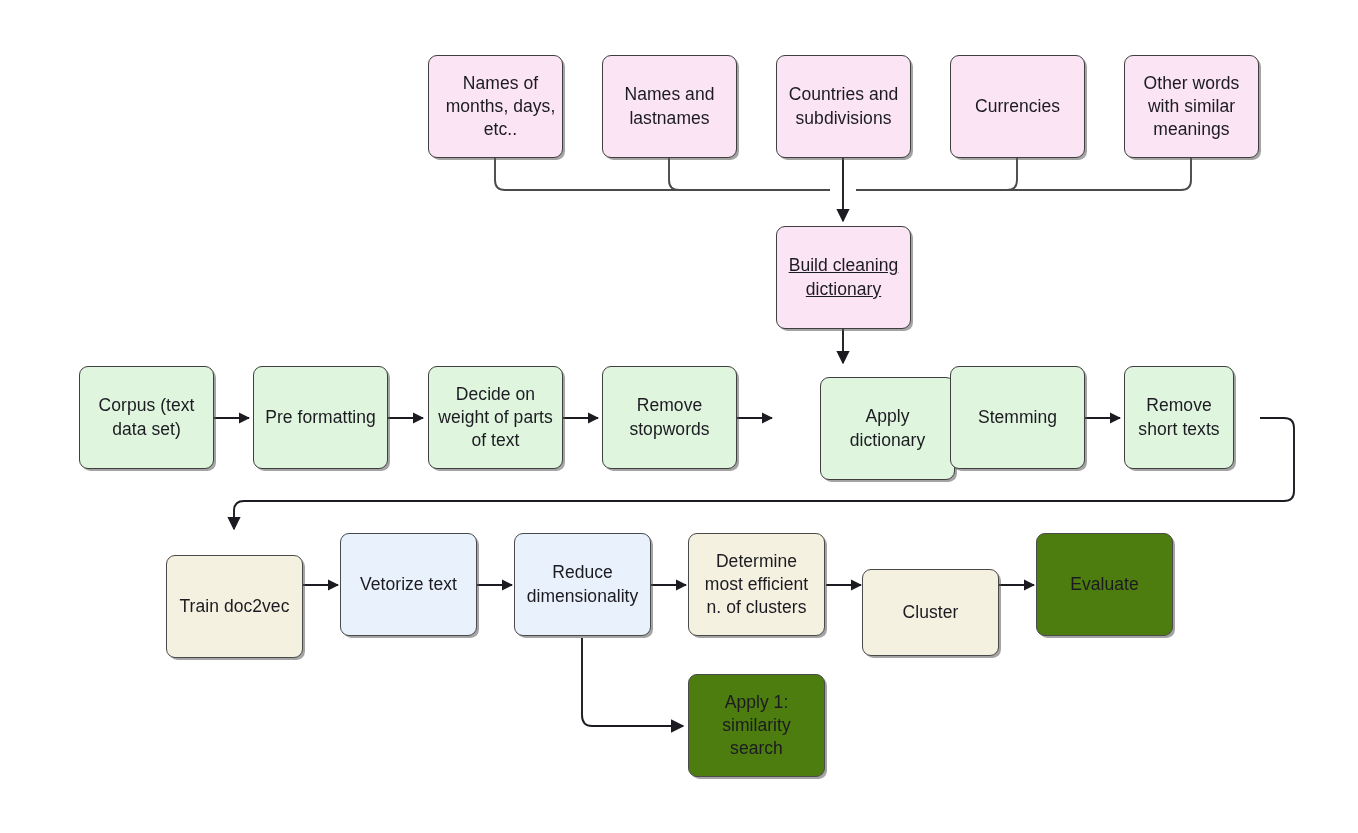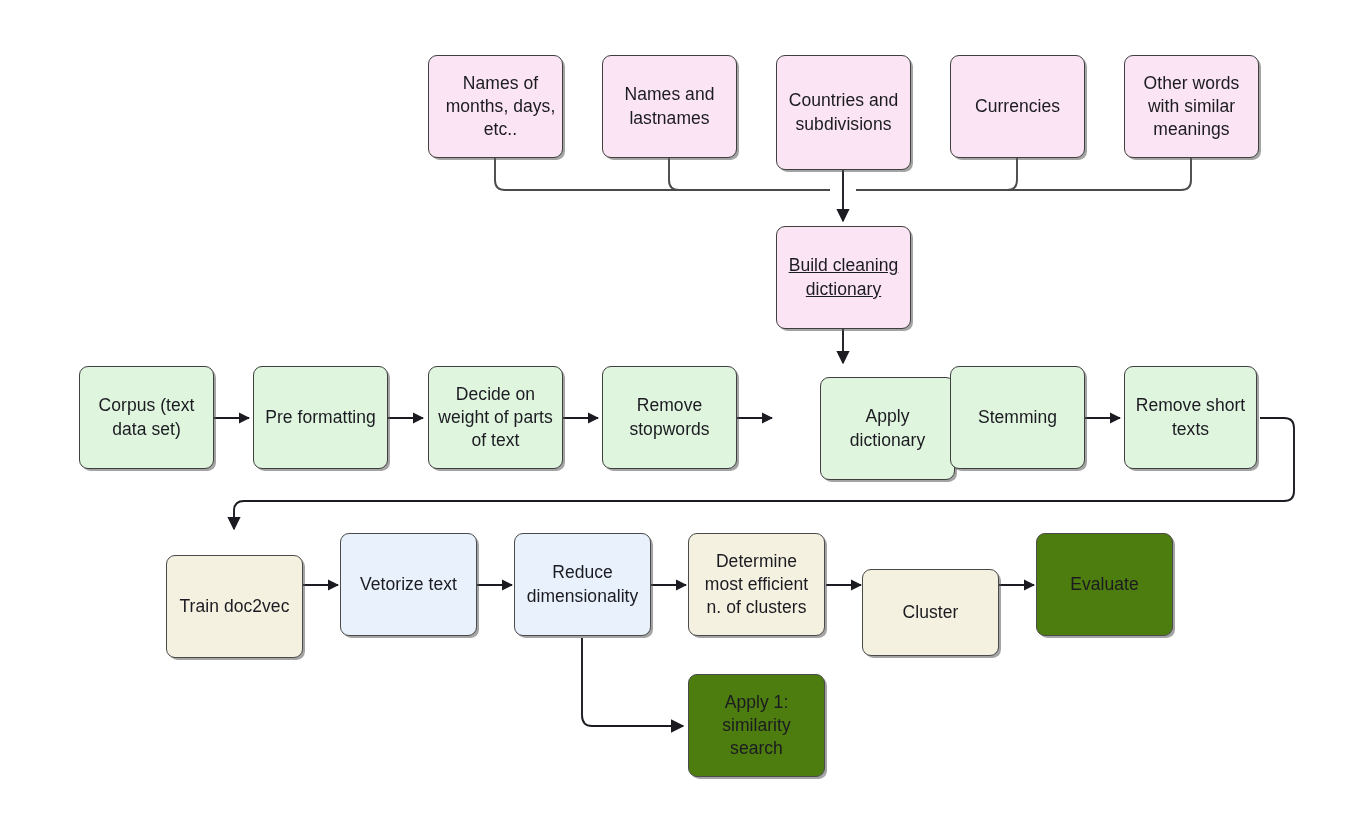--- a/index.html
+++ b/index.html
@@ -94,21 +94,21 @@
       <path stroke="#1b1b21" d="M 582 638 L 582 715 Q 582 726 592 726 L 683 726" marker-end="url(#arrow)"></path>
     </g>
   </svg>
 
   <div class="node pink" style="left:428px; top:55px; width:135px; height:103px;padding-left:16px;">
     <span>Names of months, days, etc..</span>
   </div>
   <div class="node pink" style="left:602px; top:55px; width:135px; height:103px;">
     <span>Names and lastnames</span>
   </div>
-  <div class="node pink" style="left:776px; top:55px; width:135px; height:115px;">
+  <div class="node pink" style="left:776px; top:55px; width:135px; height:103px;">
     <span>Countries and subdivisions</span>
   </div>
   <div class="node pink" style="left:950px; top:55px; width:135px; height:103px;">
     <span>Currencies</span>
   </div>
   <div class="node pink" style="left:1124px; top:55px; width:135px; height:103px;">
     <span>Other words with similar meanings</span>
   </div>
 
   <div class="node pink" style="left:776px; top:226px; width:135px; height:103px;text-decoration:underline;">
@@ -126,21 +126,21 @@
   </div>
   <div class="node green" style="left:602px; top:366px; width:135px; height:103px;">
     <span>Remove stopwords</span>
   </div>
   <div class="node green" style="left:776px; top:377px; width:135px; height:103px;margin-left:44px;">
     <span>Apply dictionary</span>
   </div>
   <div class="node green" style="left:950px; top:366px; width:135px; height:103px;">
     <span>Stemming</span>
   </div>
-  <div class="node green" style="left:1124px; top:366px; width:133px; height:103px;align-items:center;">
+  <div class="node green" style="left:1124px; top:366px; width:110px; height:103px;align-items:center;">
     <span>Remove short texts</span>
   </div>
 
   <div class="node beige" style="left:166px; top:555px; width:137px; height:103px;">
     <span>Train doc2vec</span>
   </div>
   <div class="node blue" style="left:340px; top:533px; width:137px; height:103px;">
     <span>Vetorize text</span>
   </div>
   <div class="node blue" style="left:514px; top:533px; width:137px; height:103px;">

